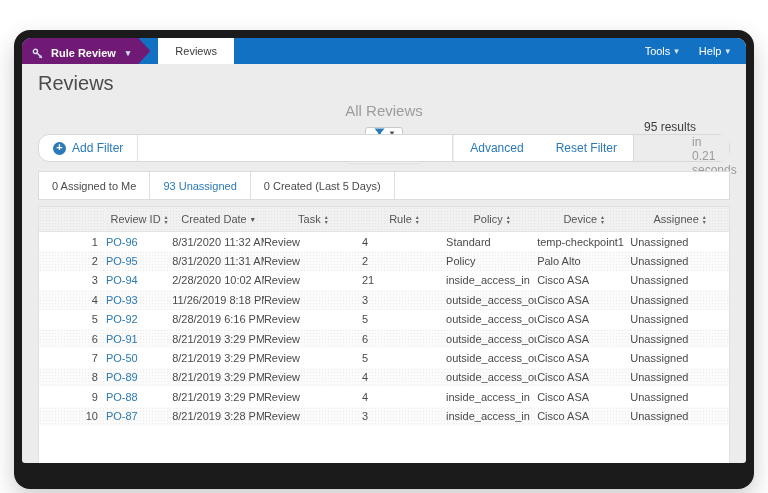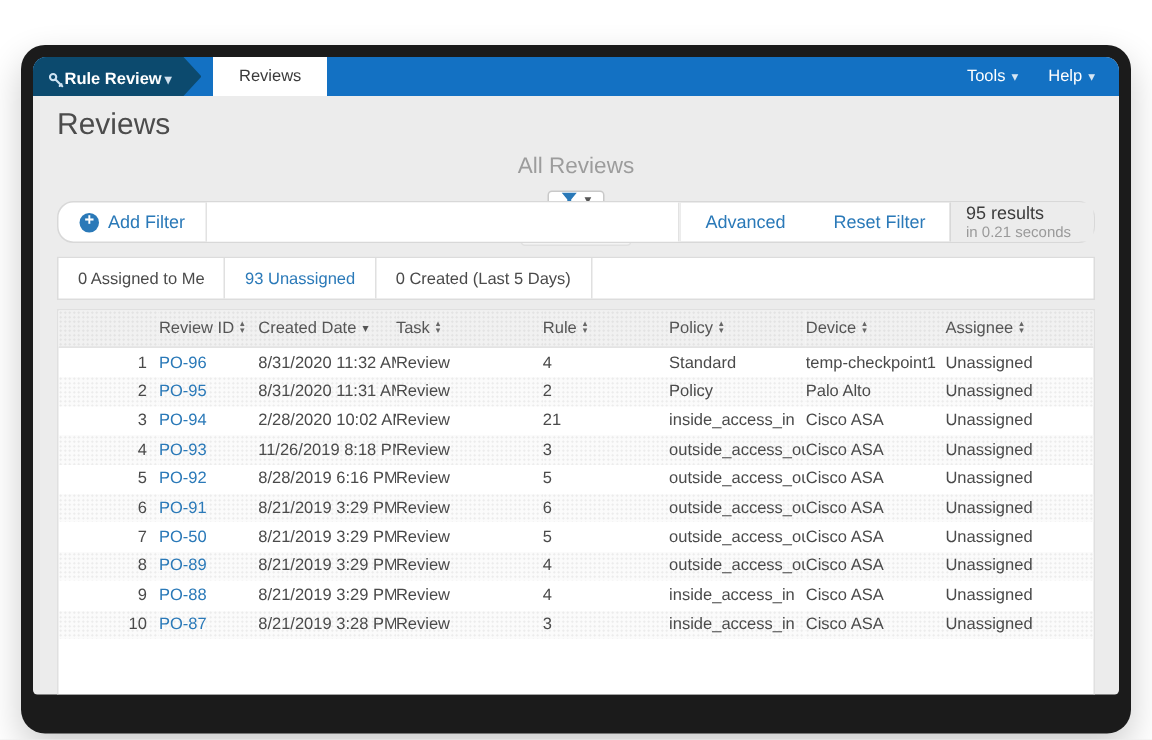--- a/index.html
+++ b/index.html
@@ -14,21 +14,21 @@
   .app-title {color:#e4e4e4;font-size:13px;letter-spacing:1.3px;margin-left:7px;white-space:nowrap;}
   .v-divider {width:1px;height:15px;background:#4d4d4d;margin:0 11px;}
   .caret {font-size:9px;color:#b9b9b9;line-height:1;}
   .caret::after {content:"▾";}
   .caret.dark {color:#555;}
   .topbar-right {margin-left:auto;display:flex;align-items:center;}
   .topbar-right .gap {width:96px;}
 
   
   .navbar {flex:0 0 26px;background:#1371c3;display:flex;align-items:stretch;color:#fff;}
-  .pennant {background:#0c4a6e;display:flex;align-items:center;gap:0;padding:4px 20px 0 10px;font-size:11px;font-weight:bold;
+  .pennant {background:#701a75;display:flex;align-items:center;gap:8px;padding:4px 20px 0 10px;font-size:11px;font-weight:bold;
             clip-path:polygon(0 0,calc(100% - 12px) 0,100% 50%,calc(100% - 12px) 100%,0 100%);cursor:pointer;}
   .pennant .caret {color:#cfe0ee;margin-left:2px;}
   .tab-active {background:#fff;color:#3a3a3a;display:flex;align-items:center;padding:0 17px;margin-left:8px;font-size:11px;cursor:pointer;}
   .nav-right {margin-left:auto;display:flex;align-items:stretch;margin-right:6px;}
   .nav-link {display:flex;align-items:center;gap:4px;font-size:11px;padding:0 10px;cursor:pointer;}
   .nav-link .caret {color:#d7e6f3;}
 
   
   .content {flex:1;padding:0 16px;display:flex;flex-direction:column;min-height:0;}
   h1 {font-size:20px;color:#4c4c4c;font-weight:400;margin:6px 0 0;line-height:26px;}
@@ -49,32 +49,32 @@
          border-right:1px solid #e2e2e2;cursor:pointer;white-space:nowrap;}
   .plus-icon {width:13px;height:13px;border-radius:50%;background:#2a79b8;color:#fff;font-size:11px;font-weight:bold;
               display:inline-flex;align-items:center;justify-content:center;line-height:1;}
   .plus-icon::before {content:"+";margin-top:-1px;}
   .filter-input {flex:1;border-right:1px solid #e2e2e2;background:#fff;cursor:text;}
   .flink {display:flex;align-items:center;padding:0 16px;color:#2a79b8;font-size:12px;cursor:pointer;white-space:nowrap;}
   .flink.adv {border-left:1px solid #ececec;}
   .results {width:96px;flex:0 0 96px;background:#ececec;border-left:1px solid #d8d8d8;padding:4px 10px;box-sizing:border-box;
             display:flex;flex-direction:column;justify-content:center;}
   .r1 {font-size:12px;color:#3c3c3c;}
-  .r2 {font-size:10px;color:#9a9a9a;margin-top:1px;}
+  .r2 {font-size:12px;color:#9a9a9a;margin-top:1px;margin-left:48px;}
 
   
   .tabs-row {margin-top:9px;height:29px;flex:0 0 29px;background:#fff;border:1px solid #dcdcdc;display:flex;align-items:stretch;box-sizing:border-box;}
   .qtab {display:flex;align-items:center;padding:0 13px;font-size:11px;color:#4a4a4a;border-right:1px solid #e0e0e0;cursor:pointer;white-space:nowrap;}
   .qtab.blue {color:#2a79b8;}
 
   
   .table-panel {margin-top:6px;background:#fff;border:1px solid #e0e0e0;border-bottom:none;flex:1;overflow:hidden;min-height:0;}
   table {width:100%;border-collapse:collapse;table-layout:fixed;font-size:11px;color:#4a4a4a;}
   thead th {height:24px;background-color:#f1f1f1;background-image:radial-gradient(#e2e2e2 0.7px,transparent 0.8px);background-size:3px 3px;
-            font-weight:400;color:#555;text-align:left;border-bottom:1px solid #e3e3e3;padding:0;cursor:pointer;}
+            font-weight:400;color:#555;text-align:center;border-bottom:1px solid #e3e3e3;padding:0;cursor:pointer;}
   tbody td {height:19.4px;padding:0;overflow:hidden;white-space:nowrap;}
   tbody tr:nth-child(even) td {background-color:#fbfbfb;background-image:radial-gradient(#ebebeb 0.7px,transparent 0.8px);background-size:3px 3px;}
   .c-num {text-align:right;padding-right:8px;color:#4a4a4a;}
   a.id-link {color:#2a79b8;text-decoration:none;cursor:pointer;}
 
   .sort {display:inline-flex;flex-direction:column;margin-left:4px;vertical-align:middle;}
   .sort.both span {font-size:6px;line-height:5px;color:#666;}
   .sort.desc span {font-size:8px;line-height:8px;color:#555;}
   svg {display:block;}
 </style>

